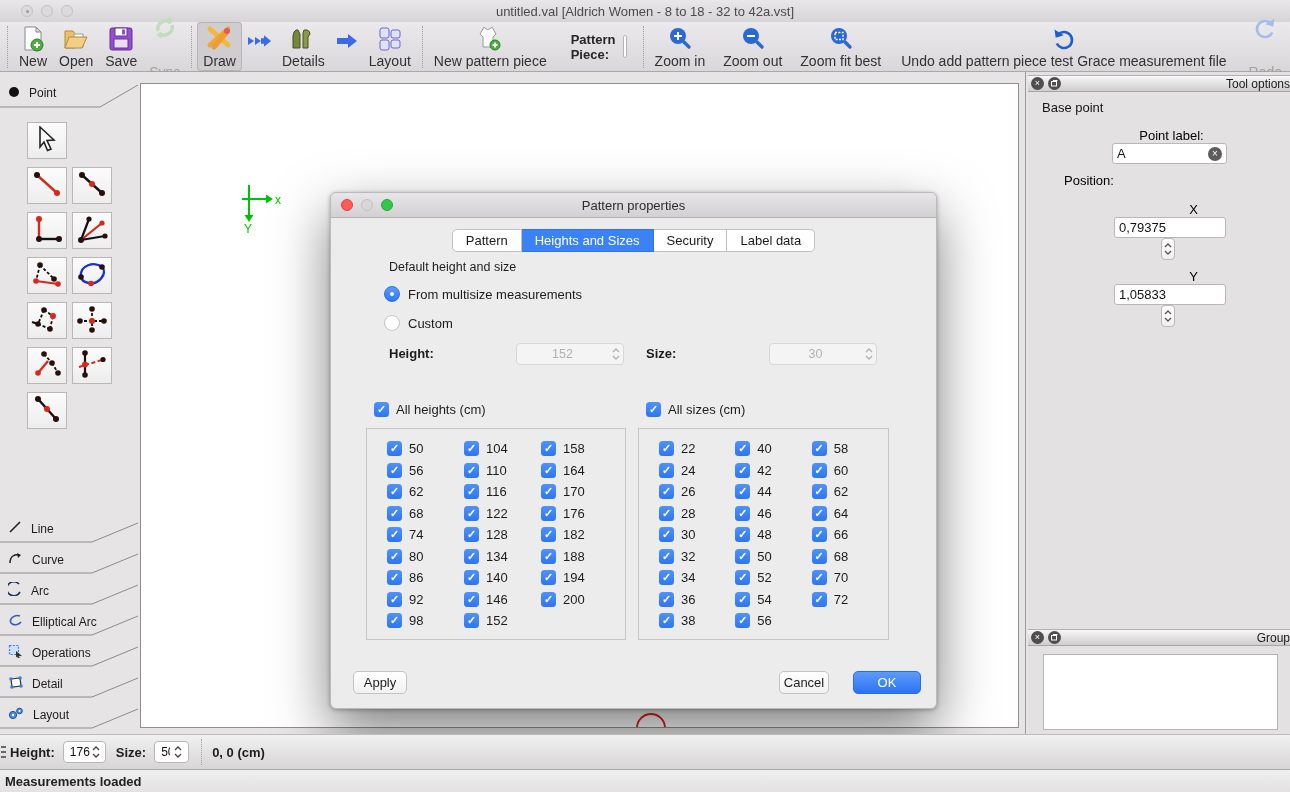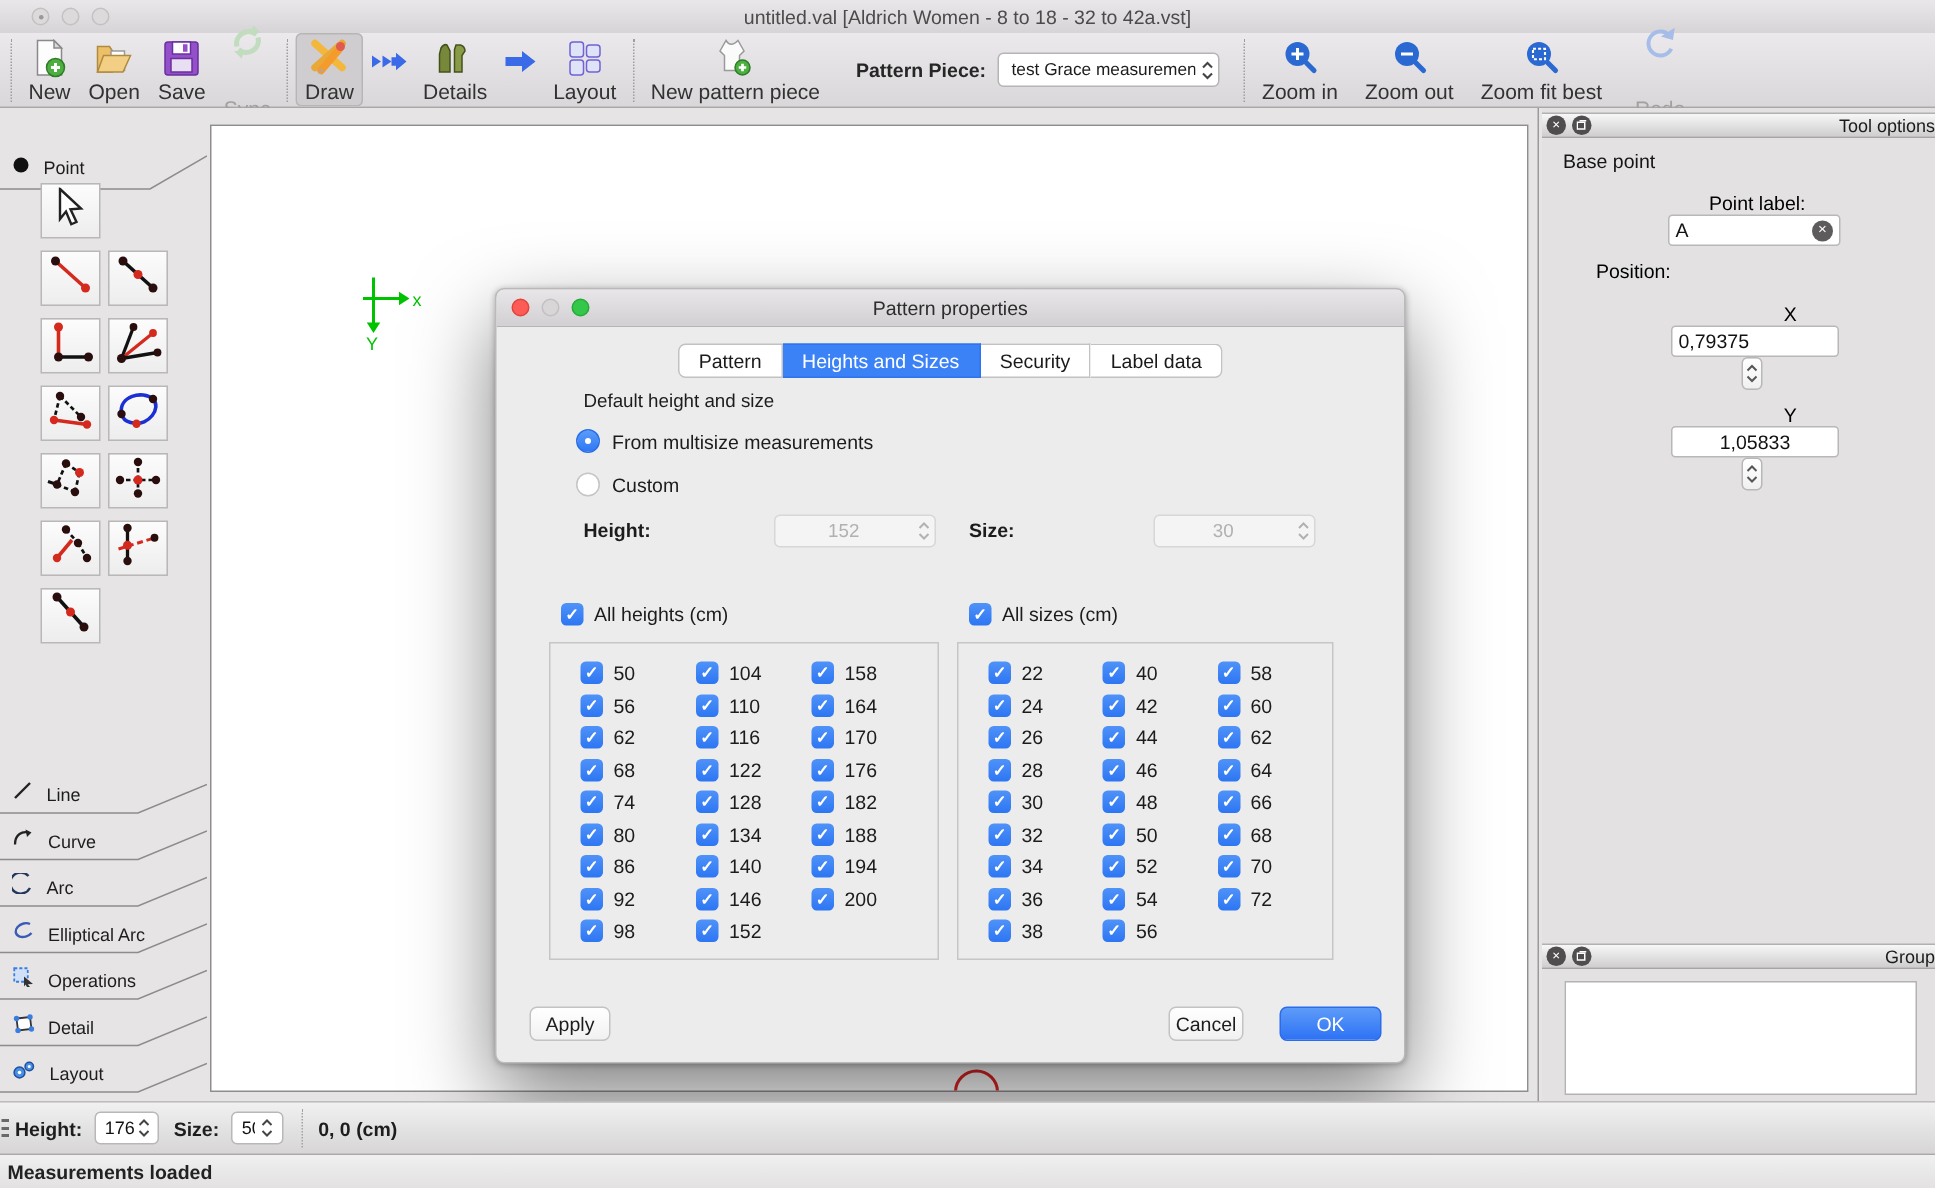--- a/index.html
+++ b/index.html
@@ -292,37 +292,46 @@
       <span class="tb-ico">
         <svg width="26" height="26" viewBox="0 0 26 26">
             <circle cx="11" cy="10" r="8" fill="#2a69d2"></circle>
             <rect x="7" y="6.5" width="8" height="7" fill="none" stroke="#fff" stroke-width="1.4" stroke-dasharray="2 1.4"></rect>
             <path d="M17 16 l5 5" stroke="#2a69d2" stroke-width="3.4" stroke-linecap="round"></path>
           </svg>
       </span>
         <span class="lbl">Zoom fit best</span>
     </div>
 
+    <div class="tb-btn undo-btn">
+      <span class="tb-ico">
+        <svg width="24" height="24" viewBox="0 0 24 24">
+            <path d="M6.2 7.5 a8 8 0 1 1 -1.4 9" fill="none" stroke="#1d5fd1" stroke-width="2.6"></path>
+            <path d="M2.5 2.5 l1.2 8.2 l8 -2.4 z" fill="#1d5fd1"></path>
+          </svg>
+      </span>
+        <span class="lbl">Undo add pattern piece test Grace measurement file</span>
+    </div>
     <div class="tb-btn disabled" style="margin-left:10px">
       <span class="tb-ico">
         <svg width="24" height="24" viewBox="0 0 24 24">
             <g transform="scale(-1,1) translate(-24,0)">
               <path d="M6.2 7.5 a8 8 0 1 1 -1.4 9" fill="none" stroke="#a5bde8" stroke-width="2.6"></path>
               <path d="M2.5 2.5 l1.2 8.2 l8 -2.4 z" fill="#a5bde8"></path>
             </g>
           </svg>
       </span>
         <span class="lbl">Redo</span>
     </div>
   </div>
 
   <div class="main">
 
     <div class="toolbox">
-      <div class="sect" style="margin-top:26px">
+      <div class="sect" style="margin-top:7px">
         <svg class="s-line" viewBox="0 0 138 31" preserveAspectRatio="none">
             <polyline points="0,28 100,28 138,6" fill="none" stroke="#8d8b8c" stroke-width="1"></polyline>
           </svg>
         <div class="s-inner">
             <span><svg width="12" height="12">
                 <circle cx="6" cy="6" r="5" fill="#111"></circle>
               </svg></span>
           <span class="s-lbl">Point</span>
           </div>
       </div>
@@ -593,21 +602,21 @@
             </div>
             <span class="stepbox">
               <svg width="8" height="14" viewBox="0 0 8 14">
                   <polyline points="1,5 4,2 7,5" fill="none" stroke="#555" stroke-width="1.3"></polyline>
                   <polyline points="1,9 4,12 7,9" fill="none" stroke="#555" stroke-width="1.3"></polyline>
                 </svg>
             </span>
           </div>
           <div class="to-row" style="margin-top:9px;">
             <span style="font-size:13px; margin-left:55px;">Y</span>
-            <div class="field" style="width:112px; margin-left:8px;justify-content:center;">
+            <div class="field" style="width:112px; margin-left:8px;">
               <span>1,05833</span>
             </div>
             <span class="stepbox">
               <svg width="8" height="14" viewBox="0 0 8 14">
                   <polyline points="1,5 4,2 7,5" fill="none" stroke="#555" stroke-width="1.3"></polyline>
                   <polyline points="1,9 4,12 7,9" fill="none" stroke="#555" stroke-width="1.3"></polyline>
                 </svg>
             </span>
           </div>
         </div>

